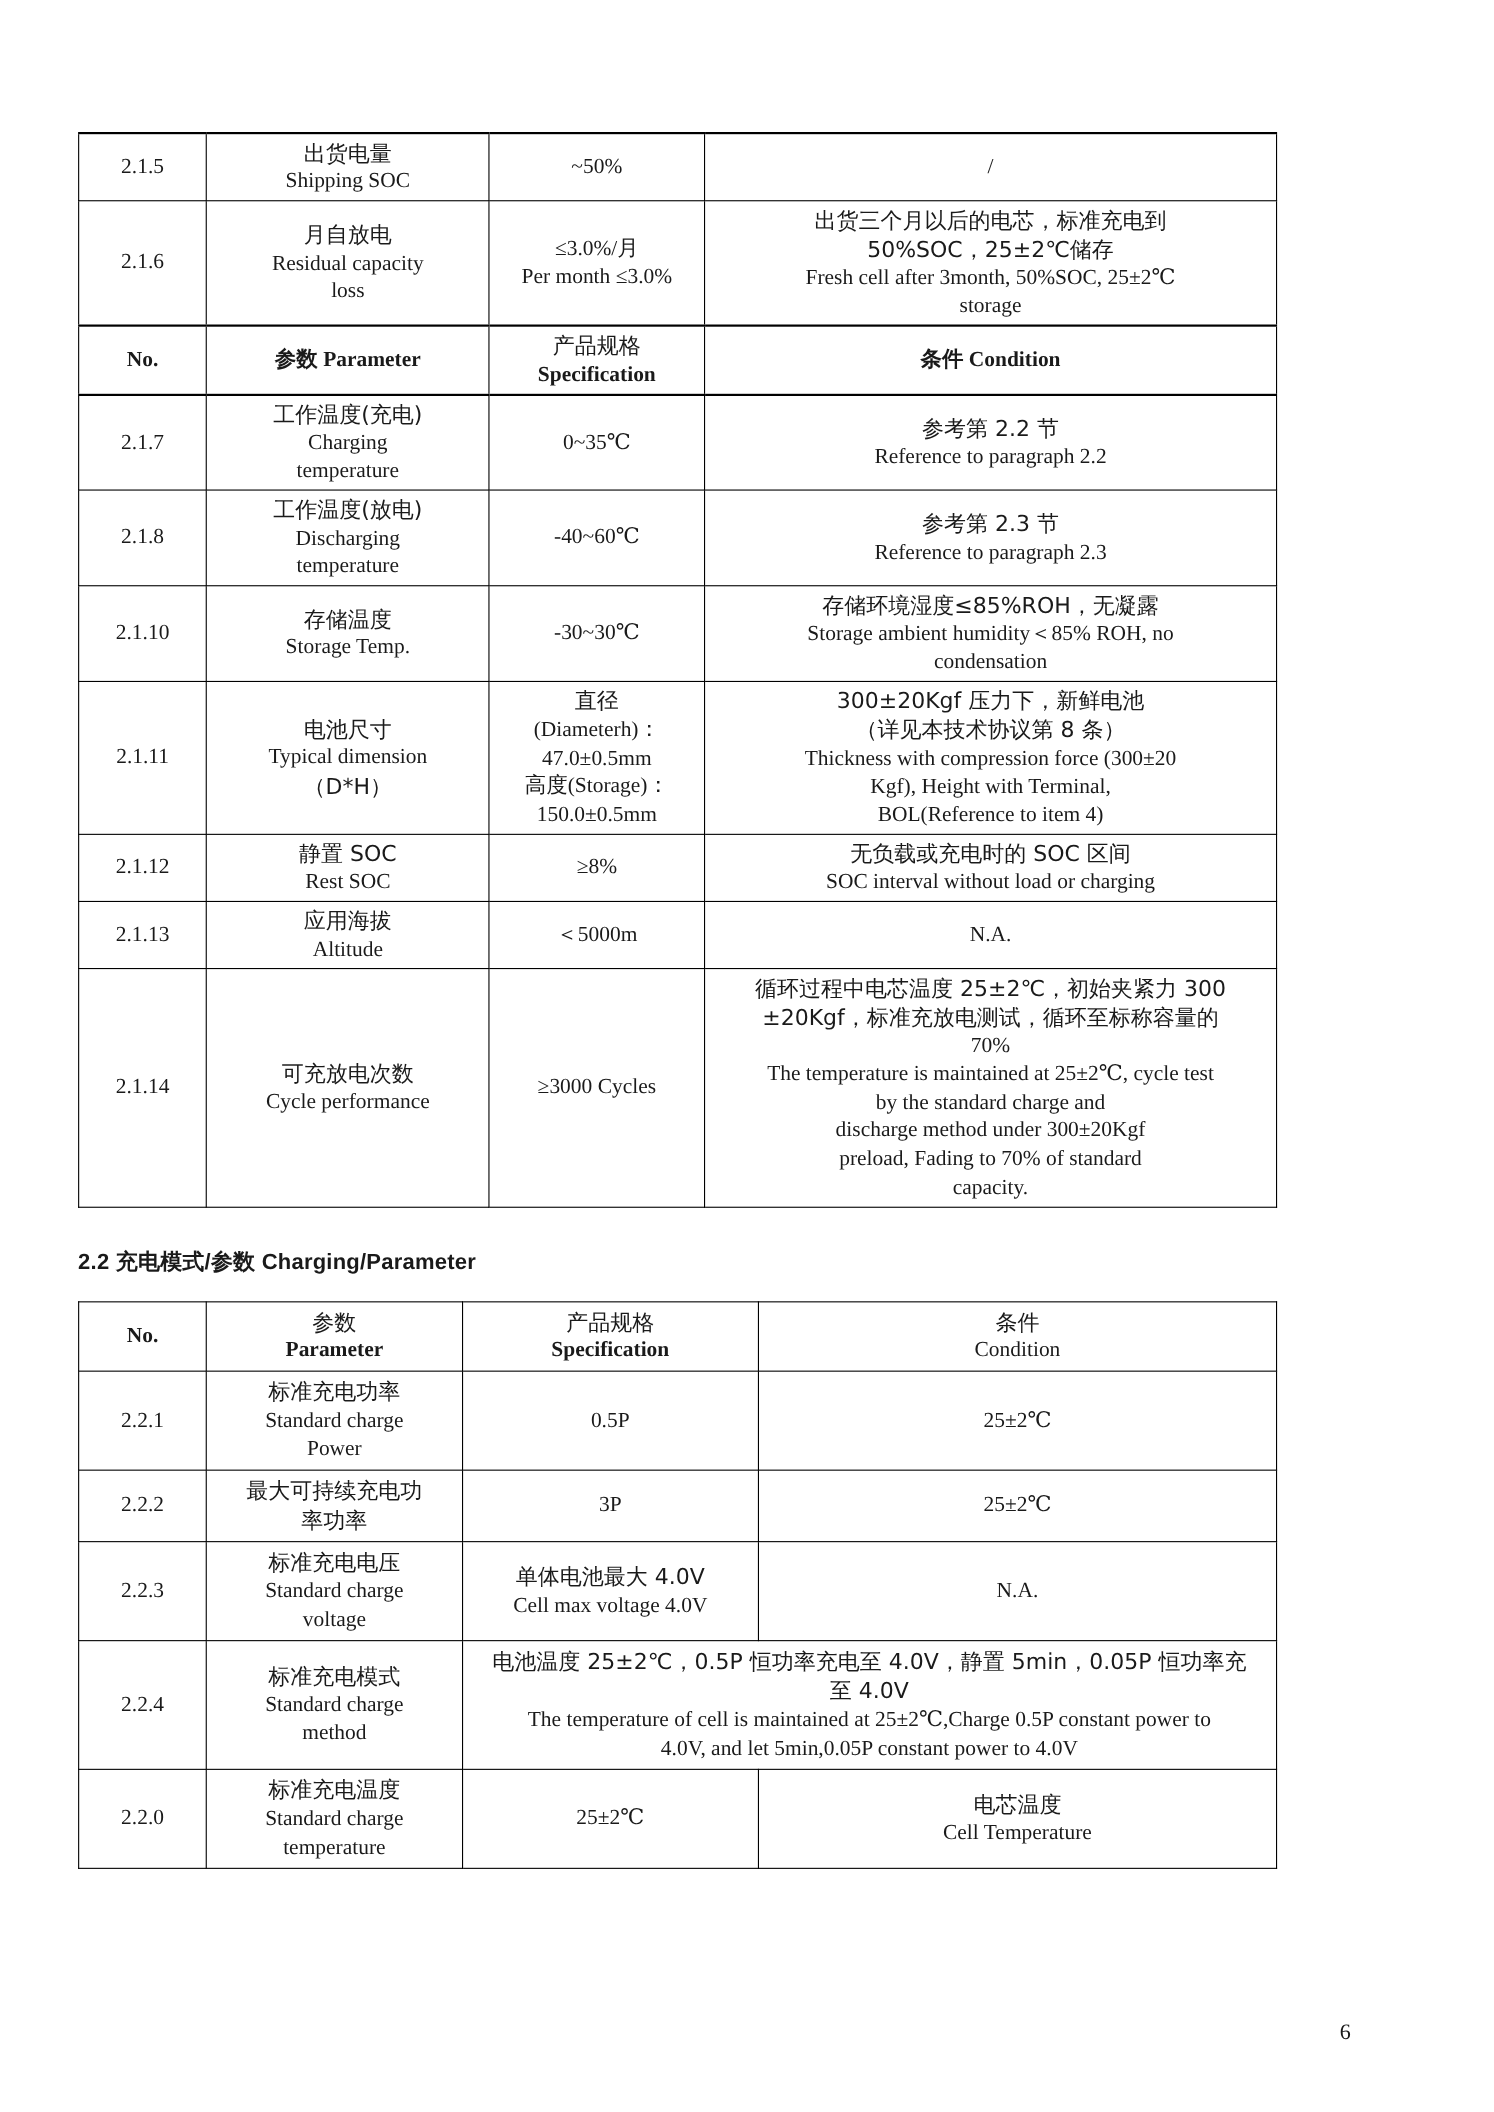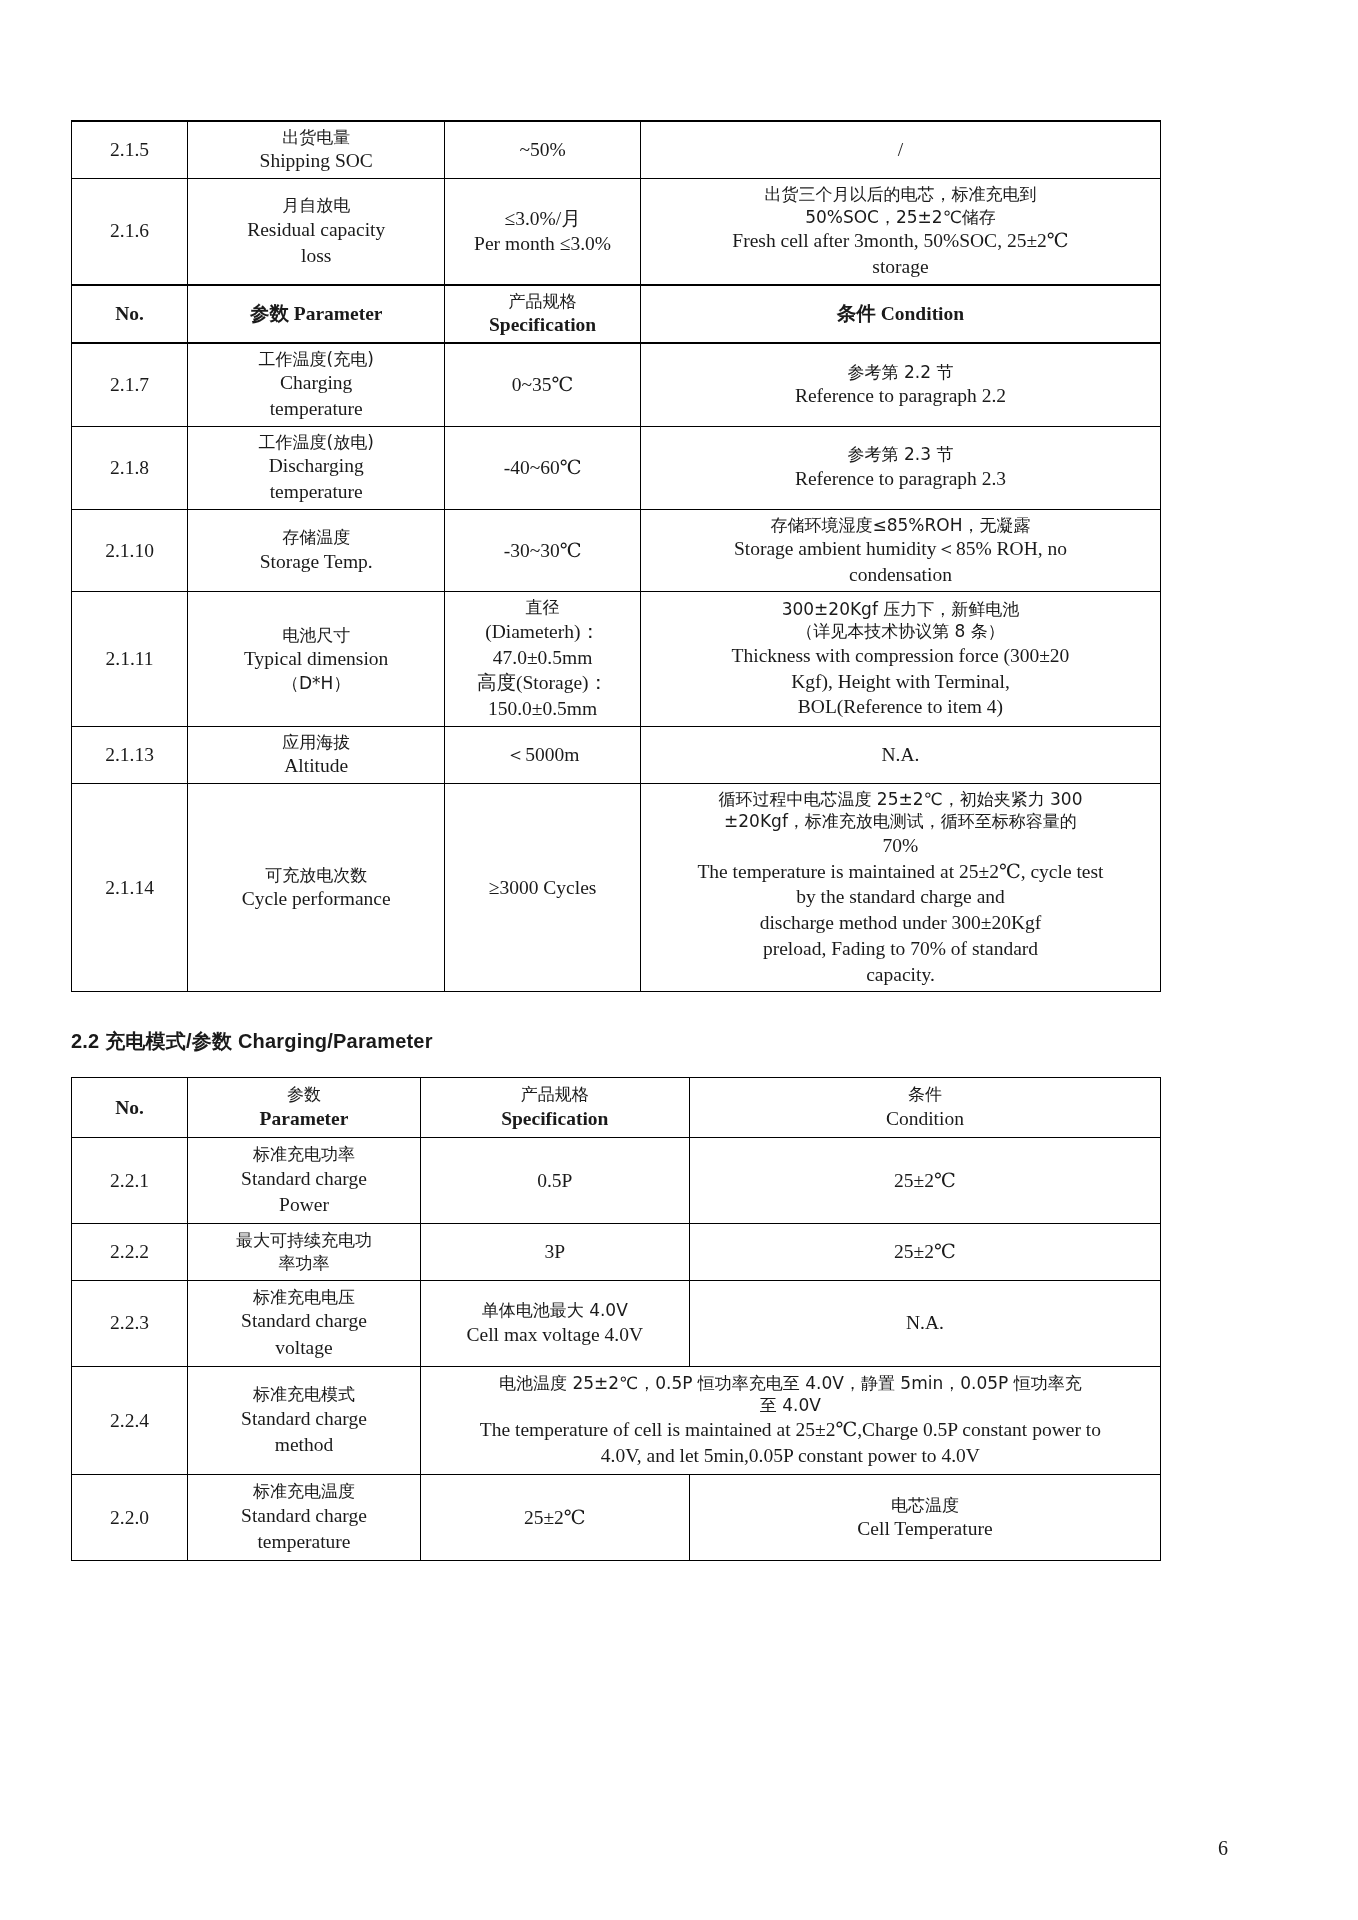--- a/index.html
+++ b/index.html
@@ -82,21 +82,21 @@
 
   .bold { font-weight: bold; }
 
   .pagenum {
     position: absolute;
     right: 130px;
     bottom: 60px;
     font-size: 20px;
     font-family: "Liberation Serif", "DejaVu Serif", serif;
   }
-  .zh { font-family: "DejaVu Sans", "Liberation Sans", sans-serif; font-size: 17px; }
+  .zh { font-family: "DejaVu Sans", "Liberation Sans", sans-serif; font-size: 20px; }
 </style>
 </head>
 <body>
 
 <div class="page">
 
   <table class="spec">
     <tbody>
 
       <tr class="topline-row">
@@ -207,20 +207,34 @@
         </td>
         <td class="cond cell-lines">
           <span class="zh">300±20Kgf 压力下，新鲜电池</span>
           <span class="zh">（详见本技术协议第 8 条）</span>
           <span>Thickness with compression force (300±20</span>
           <span>Kgf), Height with Terminal,</span>
           <span>BOL(Reference to item 4)</span>
         </td>
       </tr>
 
+      <tr>
+        <td class="no">2.1.12</td>
+        <td class="param cell-lines">
+          <span class="zh">静置 SOC</span>
+          <span>Rest SOC</span>
+        </td>
+        <td class="spec cell-lines">
+          <span>≥8%</span>
+        </td>
+        <td class="cond cell-lines">
+          <span class="zh">无负载或充电时的 SOC 区间</span>
+          <span>SOC interval without load or charging</span>
+        </td>
+      </tr>
 
       <tr>
         <td class="no">2.1.13</td>
         <td class="param cell-lines">
           <span class="zh">应用海拔</span>
           <span>Altitude</span>
         </td>
         <td class="spec cell-lines">
           <span>＜5000m</span>
         </td>

